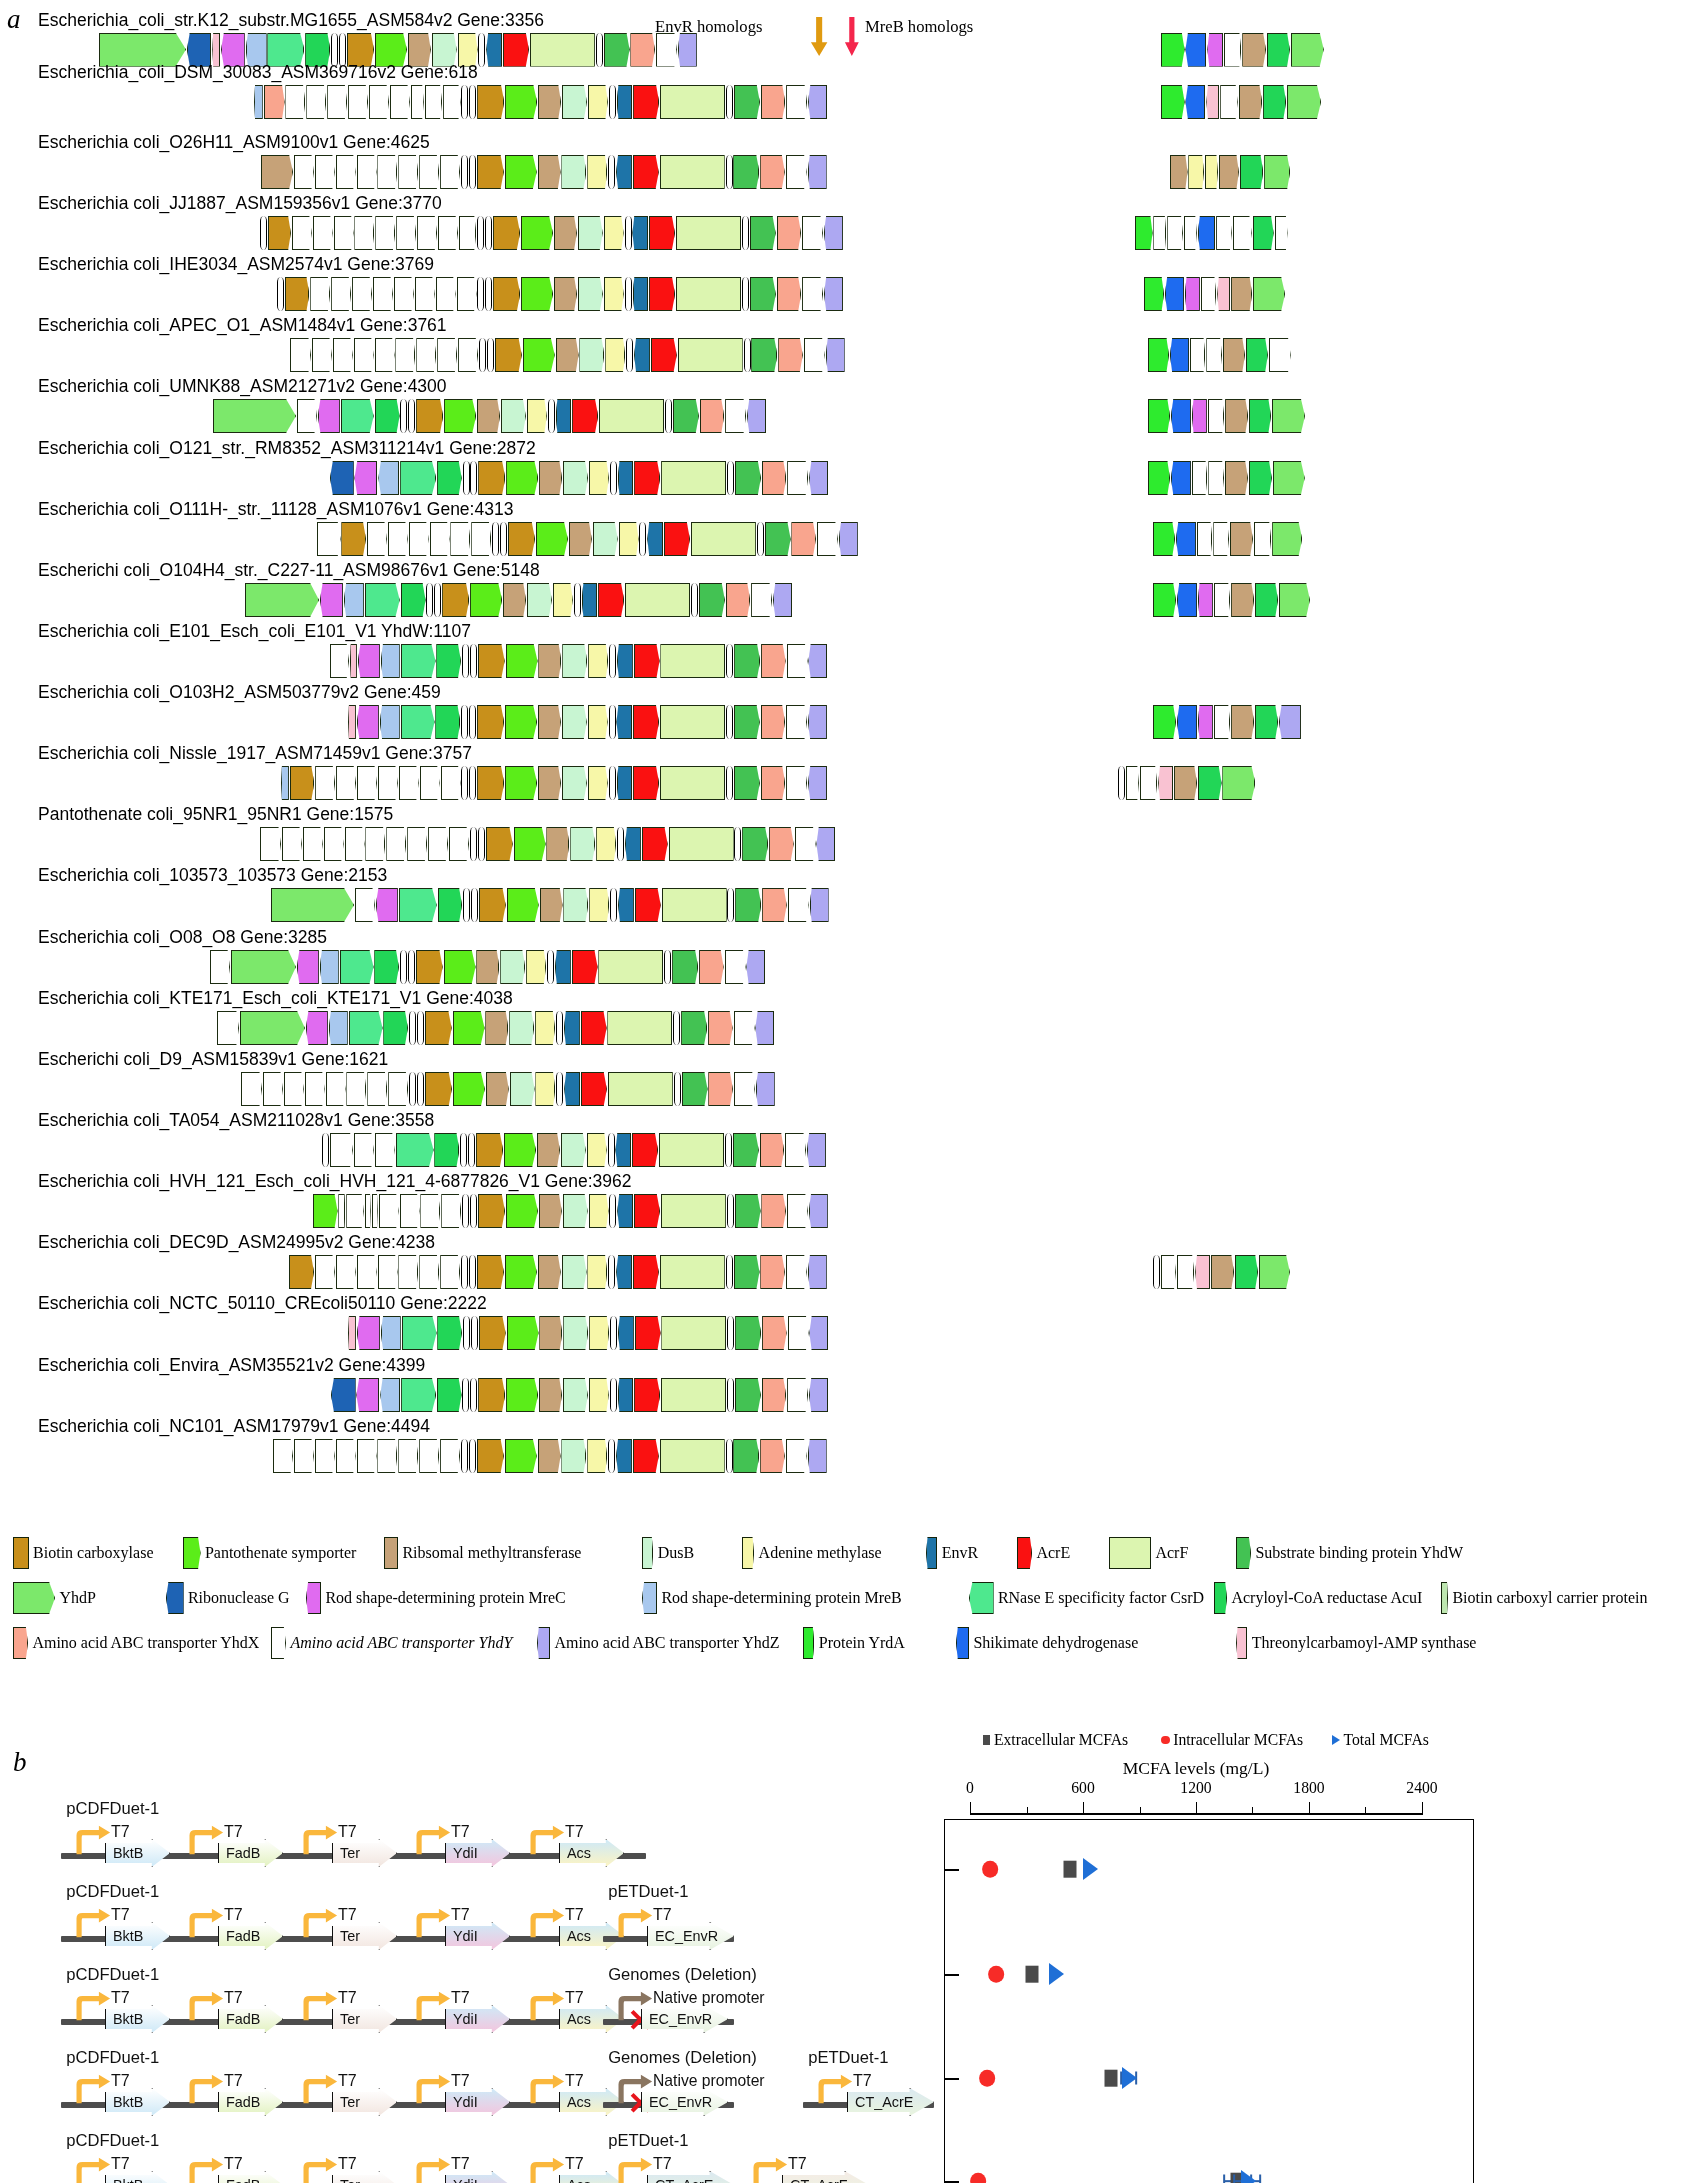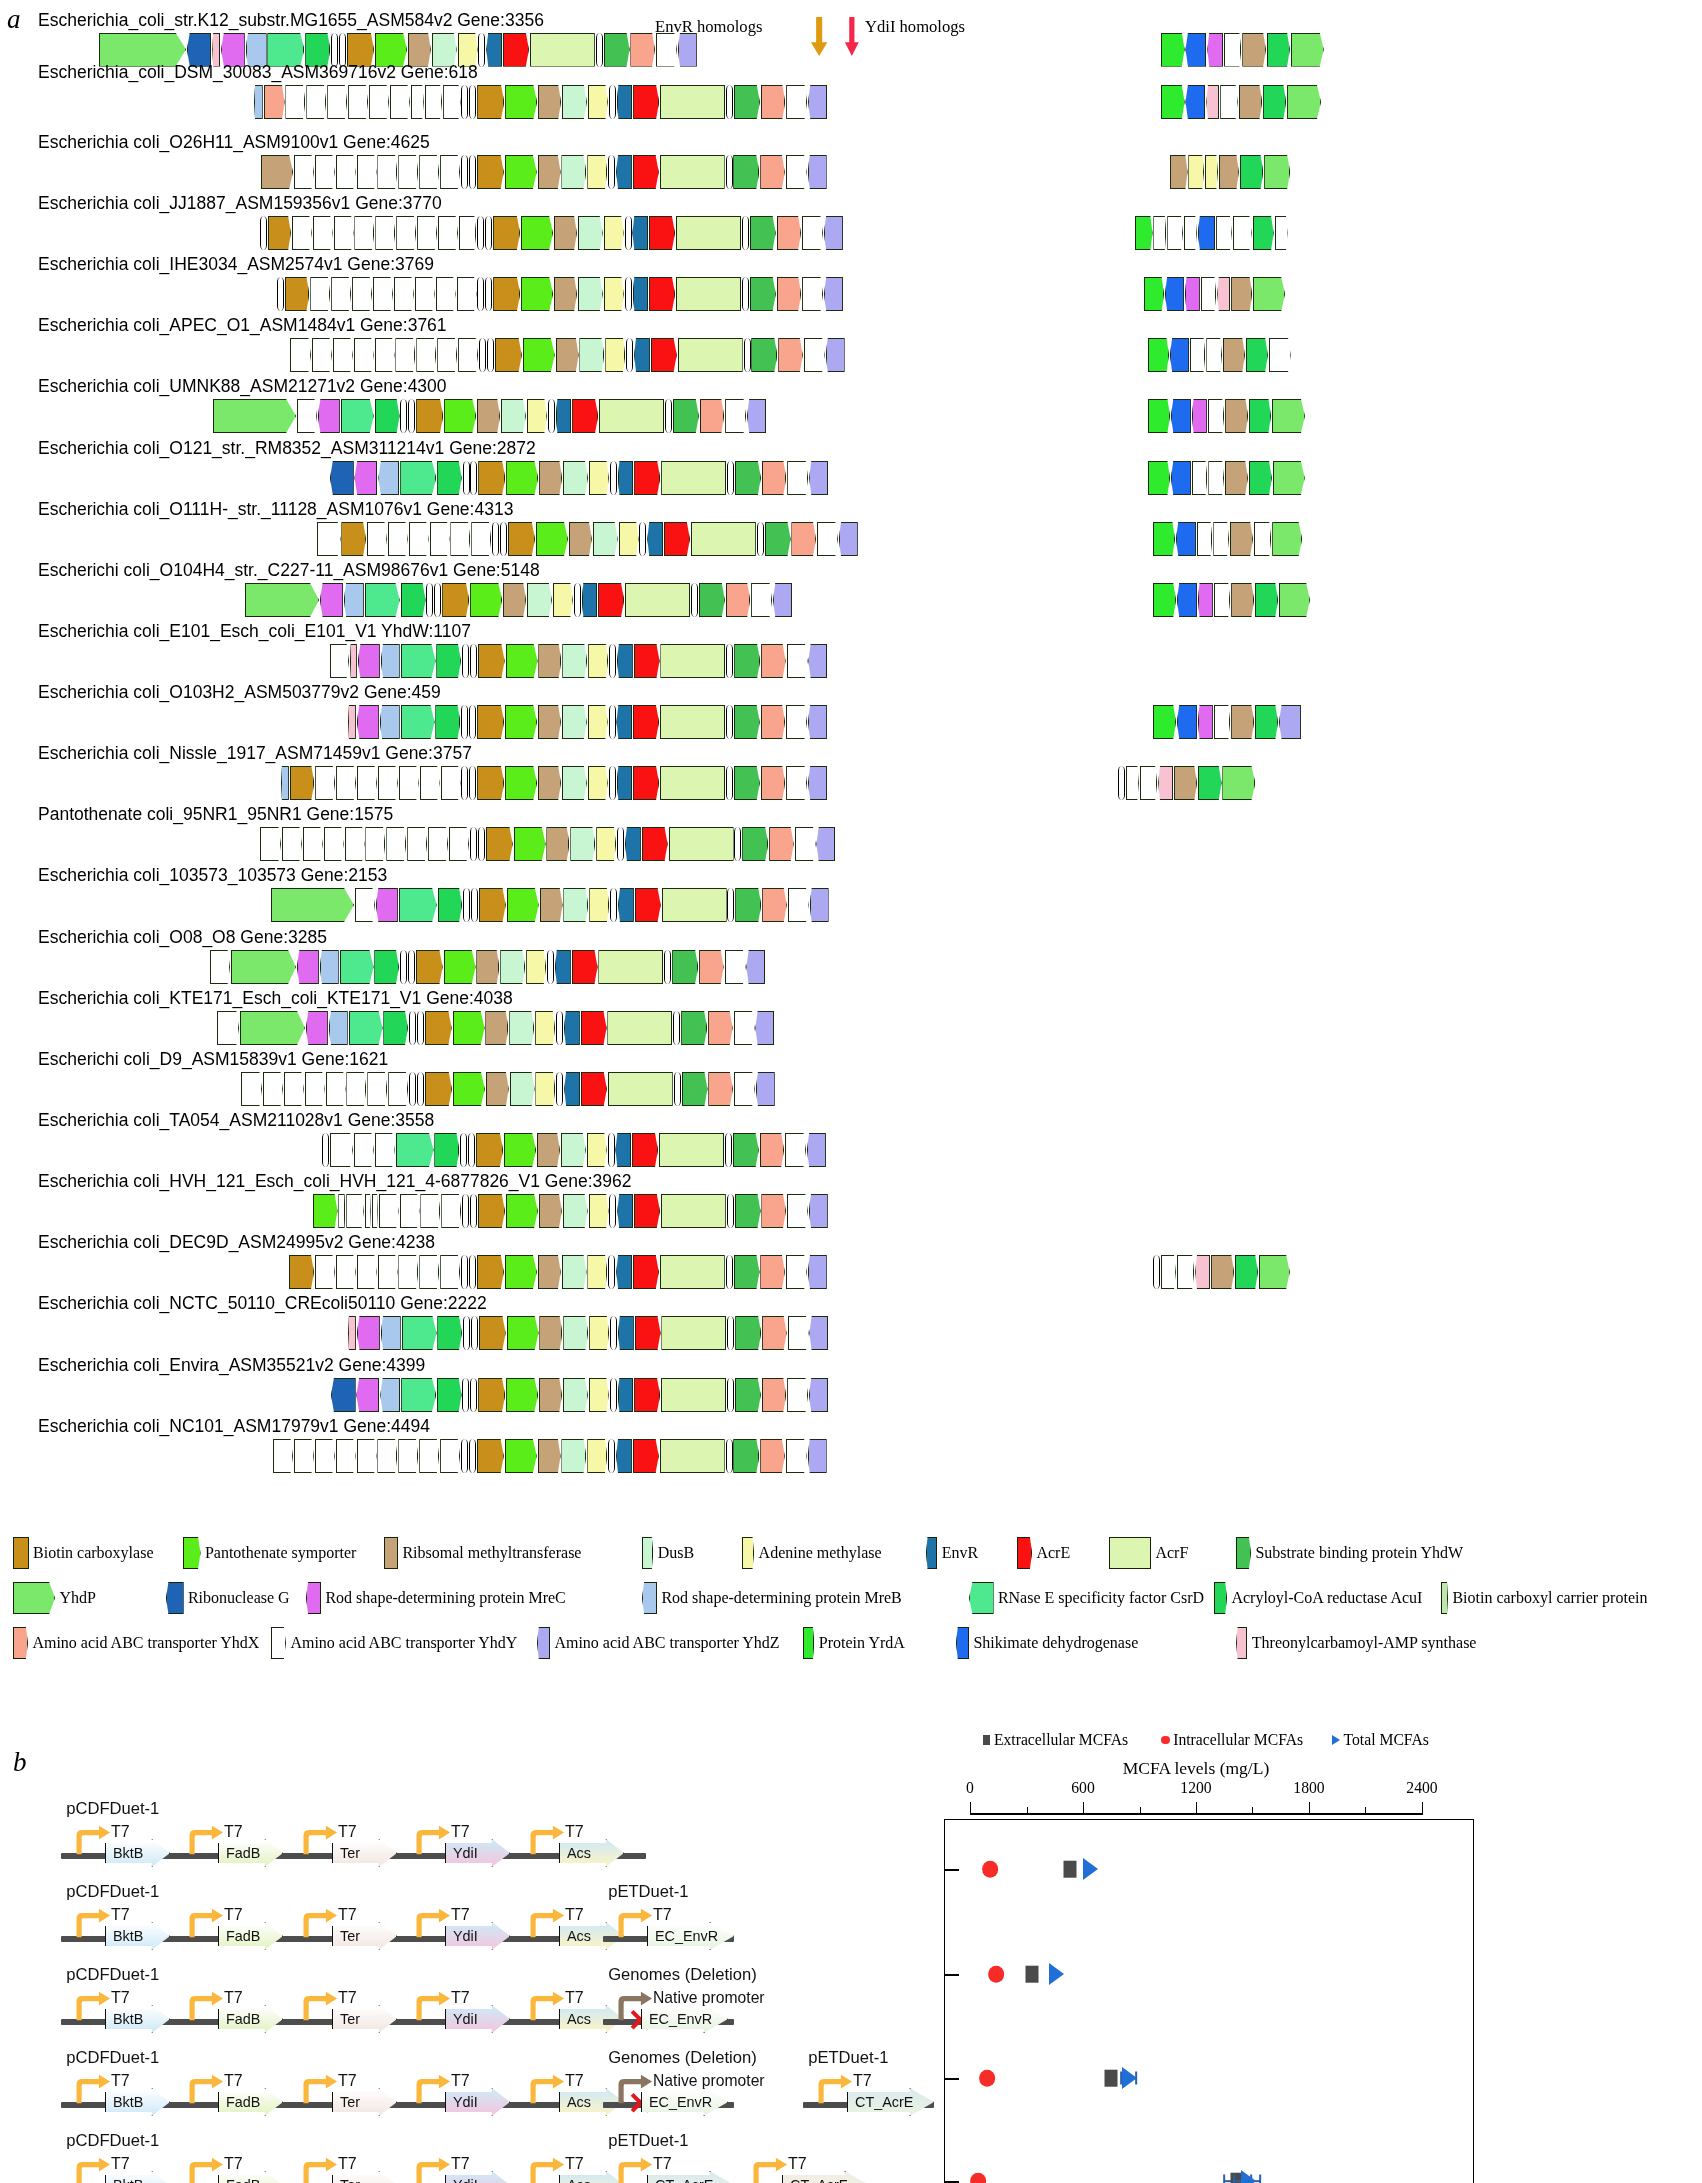--- a/index.html
+++ b/index.html
@@ -938,21 +938,21 @@
     </div>
   </div>
 
 <div class="homolog-note" style="left:655px; top:16.6px;text-align:right;">EnvR homologs</div>
 <svg style="position:absolute; left:810px; top:16.6px;" width="18.3" height="39" viewBox="0 0 42 90">
   <path d="M14 0 h14 v58 h12 L21 90 L2 58 h12 Z" fill="#E09A10"></path>
 </svg>
 <svg style="position:absolute; left:844px; top:16.6px;" width="15.7" height="39" viewBox="0 0 36 90">
   <path d="M12 0 h12 v58 h10 L18 90 L2 58 h10 Z" fill="#F4264C"></path>
 </svg>
-<div class="homolog-note" style="left:865px; top:16.6px;">YdiI homologs</div>
+<div class="homolog-note" style="left:865px; top:16.6px;">MreB homologs</div>
 
 <div id="legend">
     <div class="legend-row">
       <div class="legend-item" style="left: 13px;">
         <div class="legend-swatch " style="width: 15.7px; background: rgb(200, 144, 27);"></div>
         <div class="legend-text">Biotin carboxylase</div>
       </div>
       <div class="legend-item" style="left: 183px;">
         <div class="legend-swatch arw" style="width: 17.5px; background: rgb(91, 237, 25);"></div>
         <div class="legend-text">Pantothenate symporter</div>
@@ -1014,21 +1014,21 @@
       <div class="legend-item" style="left: 1441px;">
         <div class="legend-swatch arw" style="width: 7px; background: rgb(190, 231, 176);"></div>
         <div class="legend-text">Biotin carboxyl carrier protein</div>
       </div>
     </div>
     <div class="legend-row">
       <div class="legend-item" style="left: 13px;">
         <div class="legend-swatch arw" style="width: 15px; background: rgb(249, 165, 142);"></div>
         <div class="legend-text">Amino acid ABC transporter YhdX</div>
       </div>
-      <div class="legend-item" style="left: 271px;">
+      <div class="legend-item" style="left: 271px; font-style: italic;">
         <div class="legend-swatch arw" style="width: 15px; background: rgb(255, 255, 255);"></div>
         <div class="legend-text">Amino acid ABC transporter YhdY</div>
       </div>
       <div class="legend-item" style="left: 537px;">
         <div class="legend-swatch arwl" style="width: 13px; background: rgb(173, 168, 242);"></div>
         <div class="legend-text">Amino acid ABC transporter YhdZ</div>
       </div>
       <div class="legend-item" style="left: 803px;">
         <div class="legend-swatch arw" style="width: 11.4px; background: rgb(46, 235, 46);"></div>
         <div class="legend-text">Protein YrdA</div>

